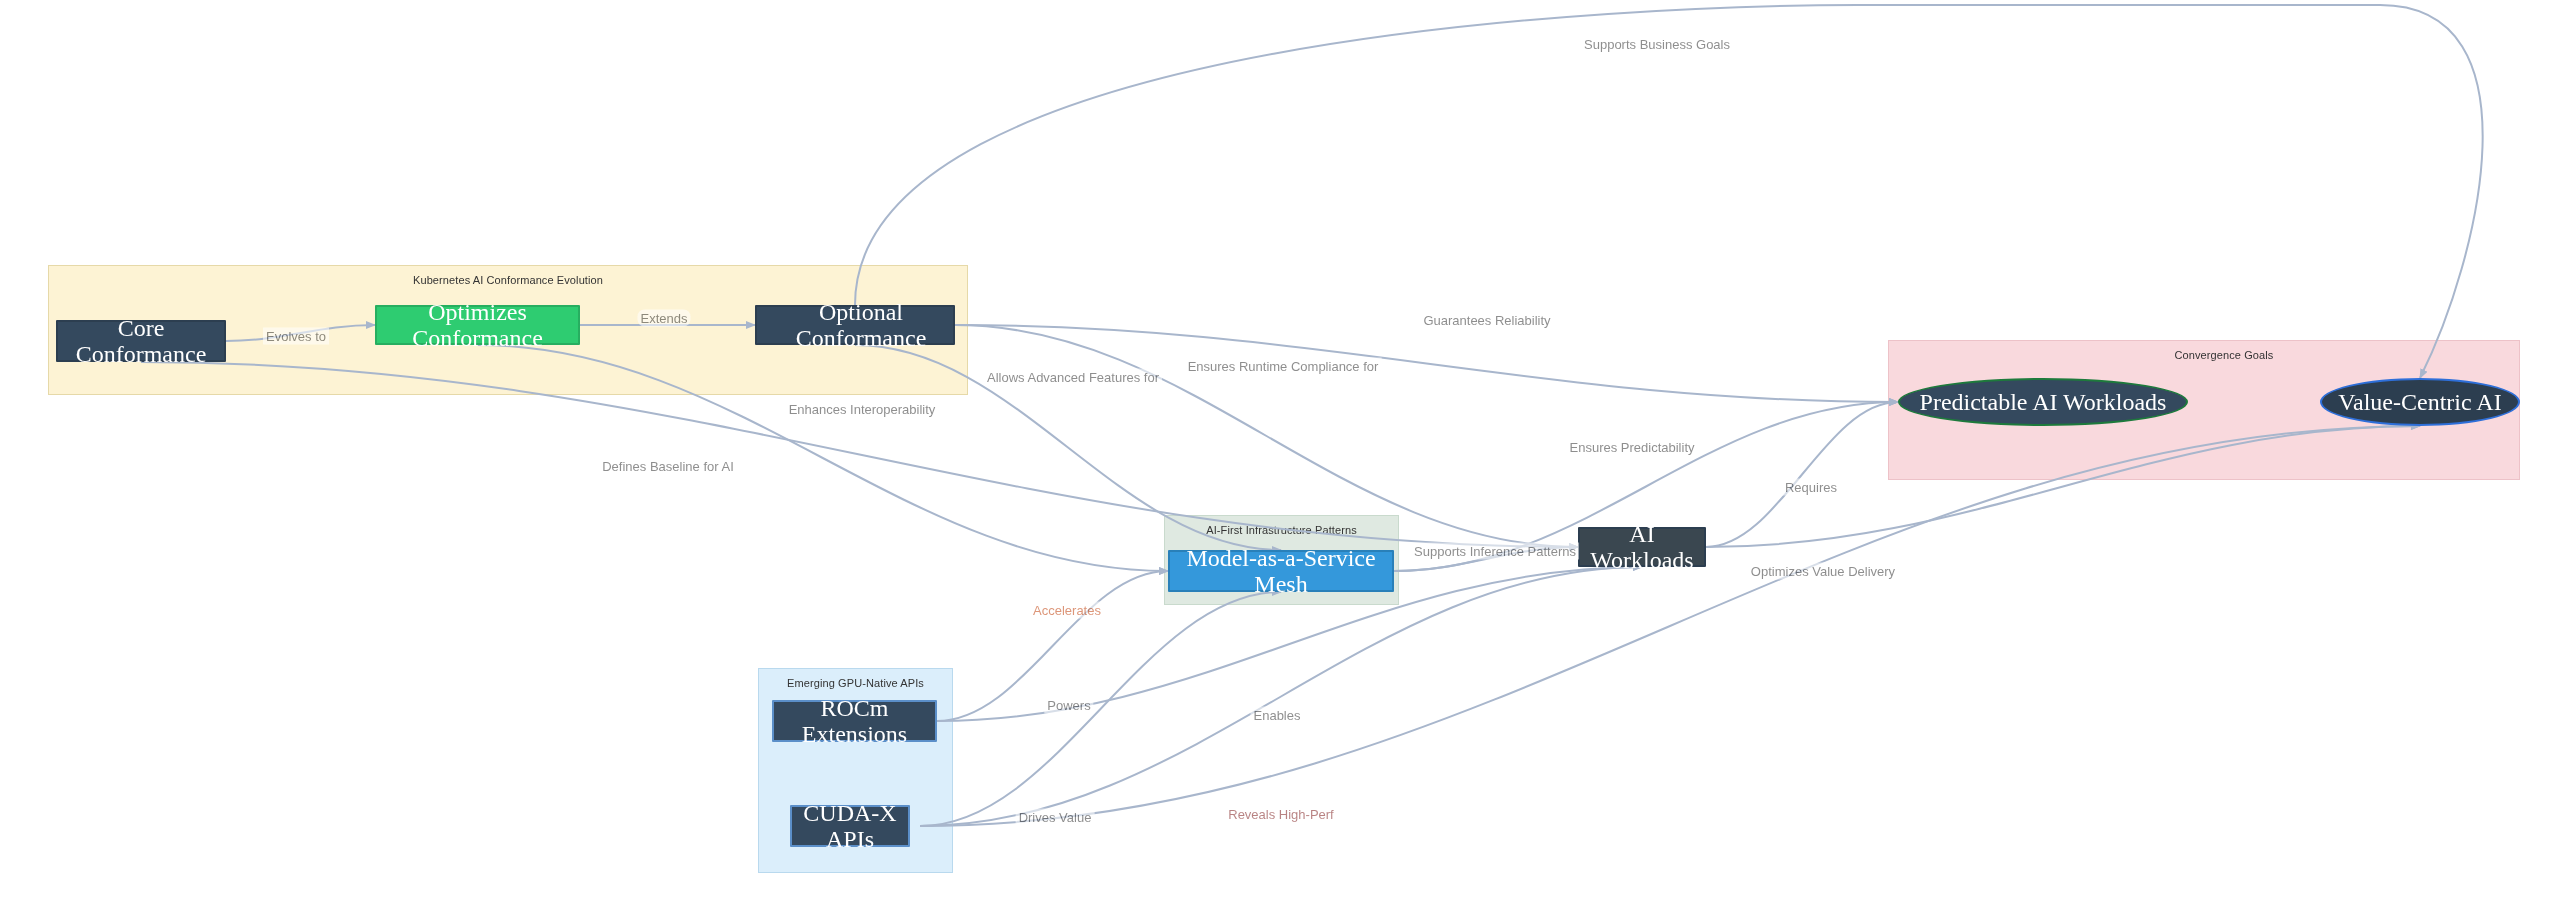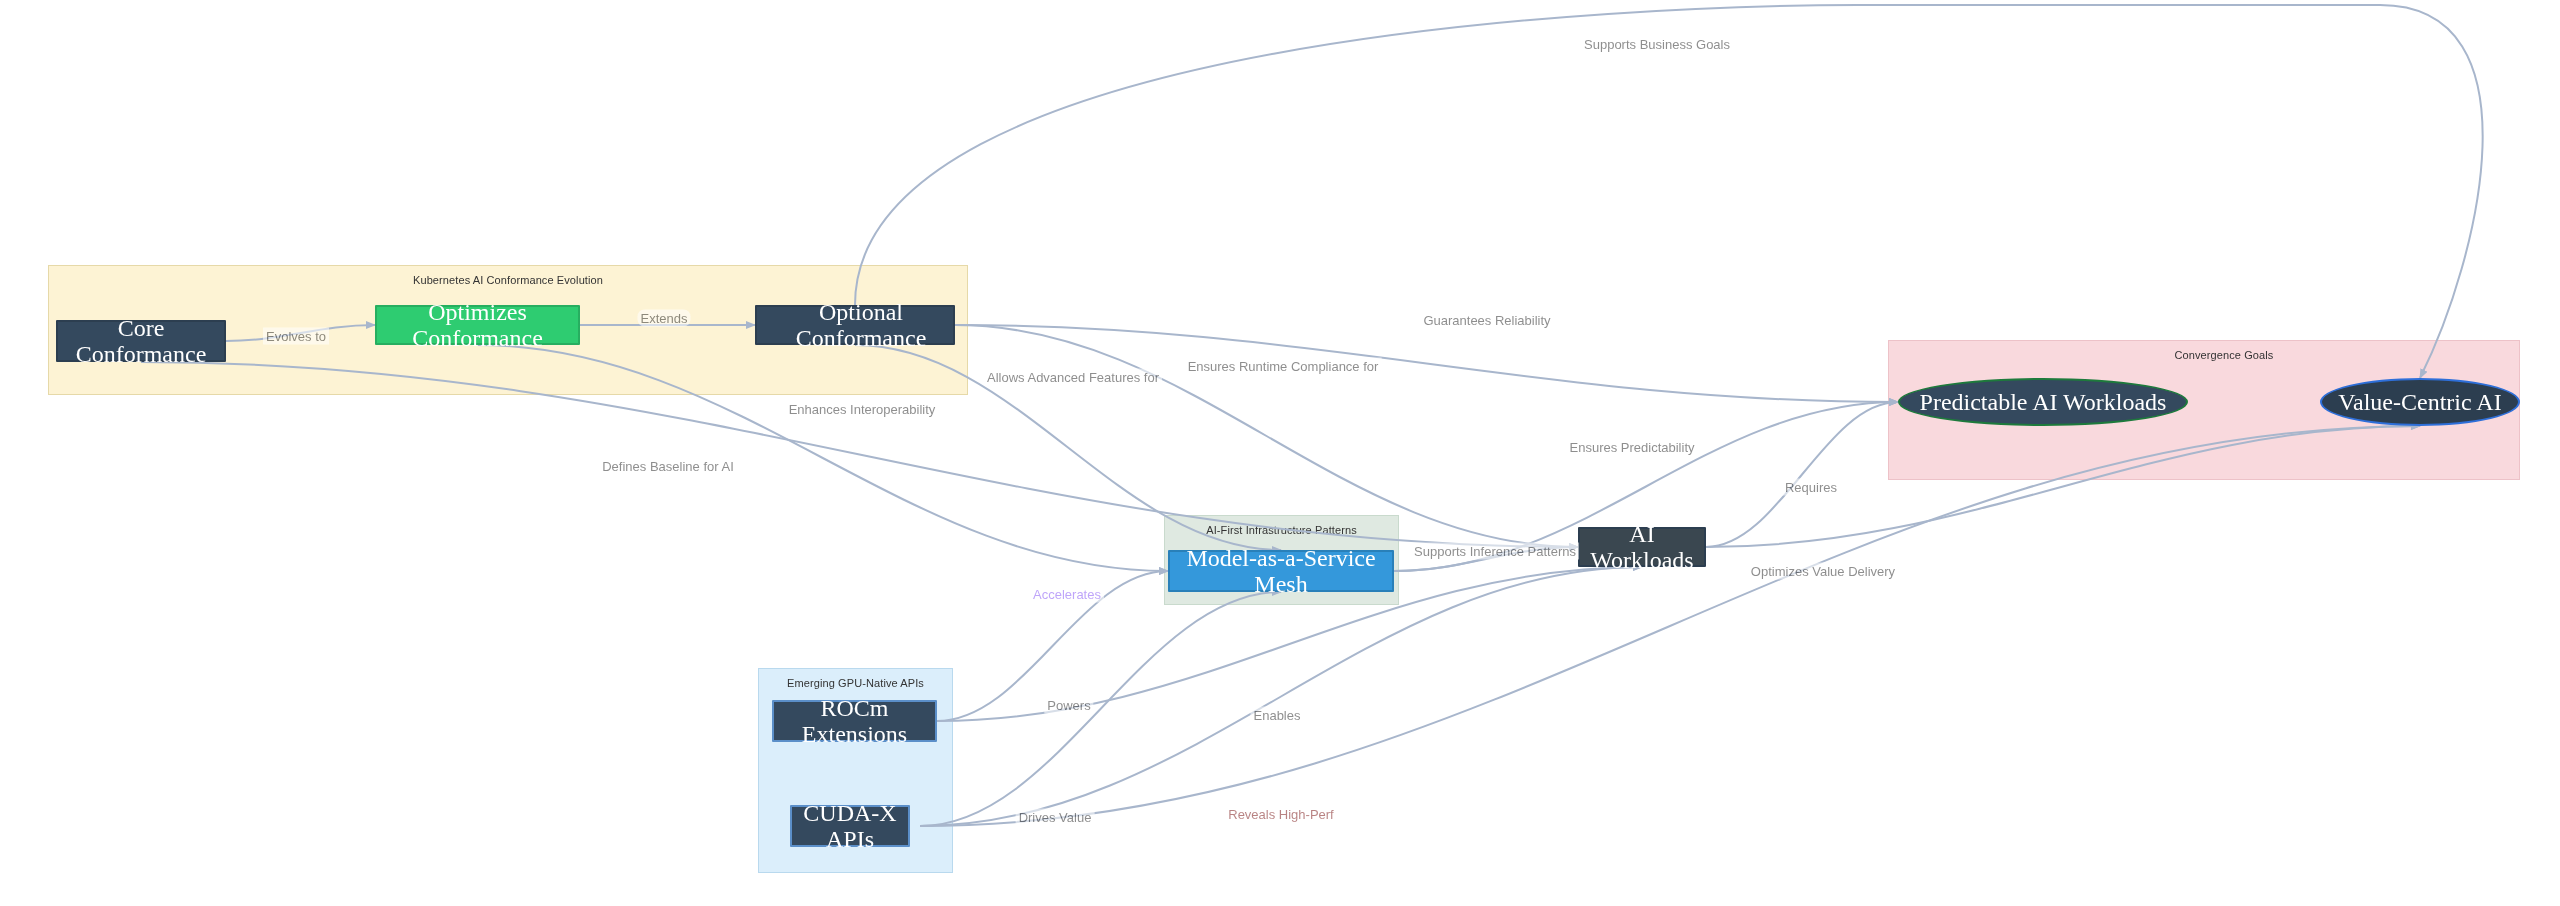--- a/index.html
+++ b/index.html
@@ -100,20 +100,20 @@
       <div class="elabel" style="left: 1657px; top: 44px; color: rgb(51, 51, 51);">Supports Business Goals</div>
       <div class="elabel" style="left: 1487px; top: 320px; color: rgb(51, 51, 51);">Guarantees Reliability</div>
       <div class="elabel" style="left: 862px; top: 409px; color: rgb(51, 51, 51);">Enhances Interoperability</div>
       <div class="elabel" style="left: 1073px; top: 377px; color: rgb(51, 51, 51);">Allows Advanced Features for</div>
       <div class="elabel" style="left: 1283px; top: 366px; color: rgb(51, 51, 51);">Ensures Runtime Compliance for</div>
       <div class="elabel" style="left: 1632px; top: 447px; color: rgb(51, 51, 51);">Ensures Predictability</div>
       <div class="elabel" style="left: 1811px; top: 487px; color: rgb(51, 51, 51);">Requires</div>
       <div class="elabel" style="left: 668px; top: 466px; color: rgb(51, 51, 51);">Defines Baseline for AI</div>
       <div class="elabel" style="left: 1495px; top: 551px; color: rgb(51, 51, 51);">Supports Inference Patterns</div>
       <div class="elabel" style="left: 1823px; top: 571px; color: rgb(51, 51, 51);">Optimizes Value Delivery</div>
-      <div class="elabel" style="left: 1067px; top: 594px; color: #8b5cf6;">Accelerates</div>
+      <div class="elabel" style="left: 1067px; top: 610px; color: #c2410c;">Accelerates</div>
       <div class="elabel" style="left: 1069px; top: 705px; color: rgb(51, 51, 51);">Powers</div>
       <div class="elabel" style="left: 1277px; top: 715px; color: rgb(51, 51, 51);">Enables</div>
       <div class="elabel" style="left: 1281px; top: 814px; color: #7f1d1d;">Reveals High-Perf</div>
       <div class="elabel" style="left: 1055px; top: 817px; color: rgb(51, 51, 51);">Drives Value</div>
     </div>
 
 </div>
 
 </body></html>

